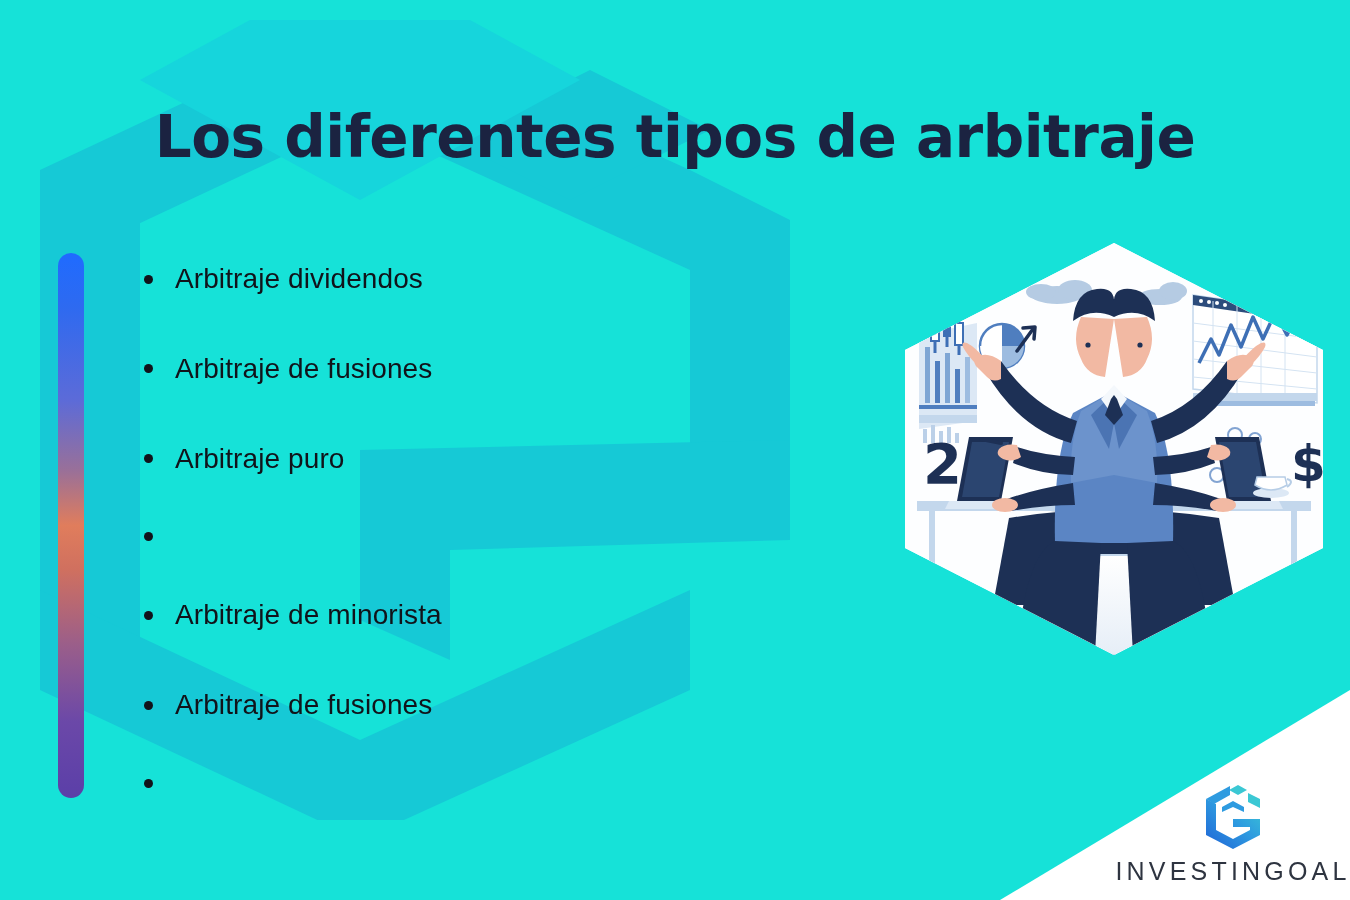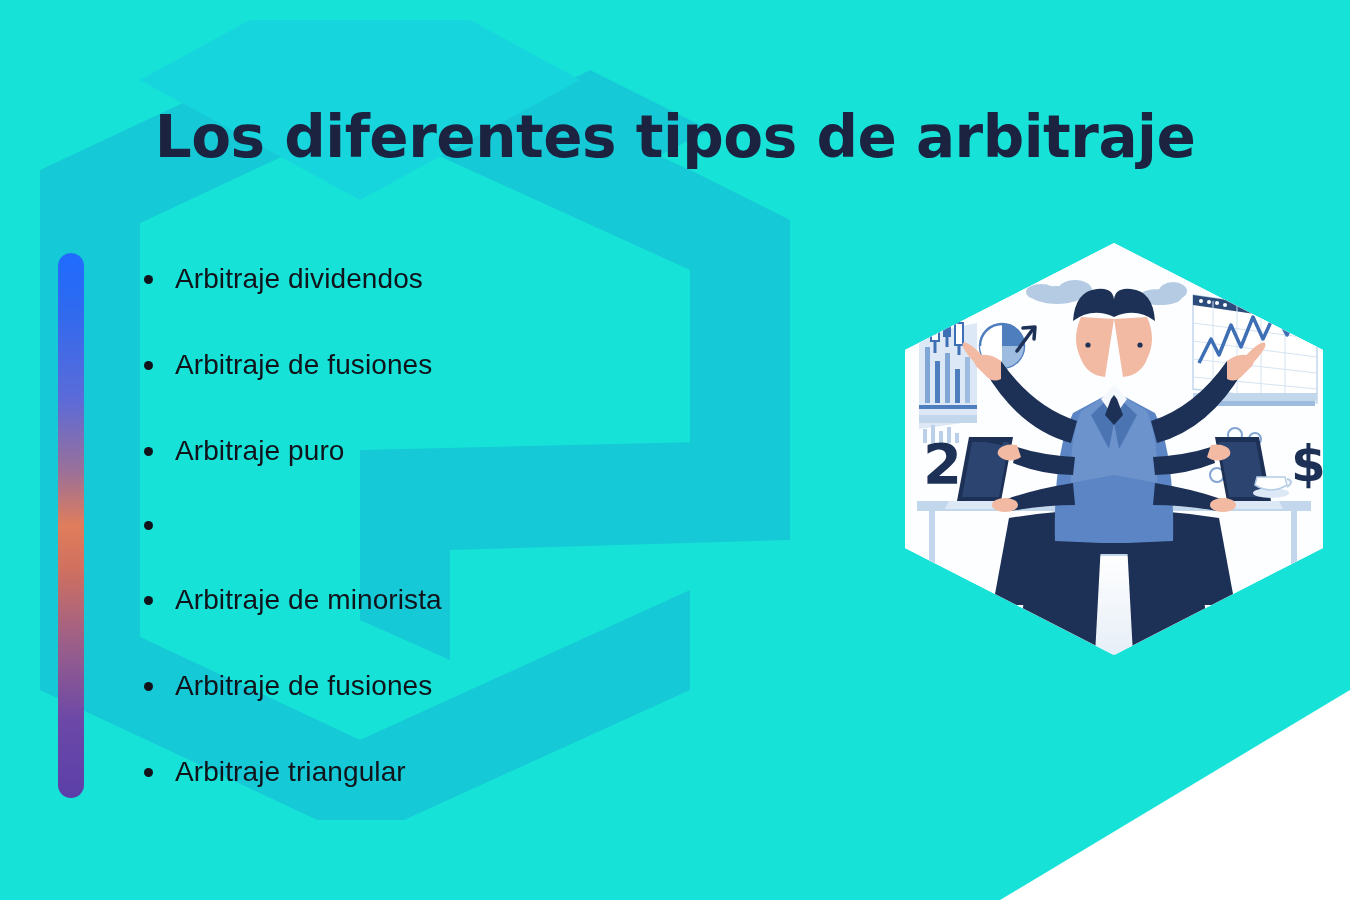--- a/index.html
+++ b/index.html
@@ -219,21 +219,20 @@
       <li class="bullet-item">
         <span class="bullet-dot"></span>
         <span>Arbitraje de minorista</span>
       </li>
       <li class="bullet-item">
         <span class="bullet-dot"></span>
         <span>Arbitraje de fusiones</span>
       </li>
       <li class="bullet-item">
         <span class="bullet-dot"></span>
-        <span>Arbitraje triangular</span>
       </li>
     </ul>
   </div>
 
   <div class="illustration">
     <div class="hex-clip">
       <svg viewBox="0 0 418 412" width="418" height="412" xmlns="http://www.w3.org/2000/svg" aria-hidden="true">
         <defs>
           <linearGradient id="floorGrad" x1="0" y1="0" x2="0" y2="1">
             <stop offset="0%" stop-color="#FFFFFF"></stop>
@@ -406,14 +405,36 @@
         <g fill="#DCE8F5">
           <path d="M 22 350 l 28 -6 l 6 16 l -30 6 Z"></path>
           <path d="M 368 352 q 14 -10 24 2 q -10 12 -24 -2 Z"></path>
         </g>
       </svg>
     </div>
   </div>
 
   <div class="corner-wedge"></div>
 
+  <div class="logo-lockup">
+    <svg class="logo-mark" viewBox="0 0 62 68" xmlns="http://www.w3.org/2000/svg" aria-hidden="true">
+      <defs>
+        <linearGradient id="igGrad" x1="0" y1="1" x2="1" y2="0">
+          <stop offset="0%" stop-color="#1F63D6"></stop>
+          <stop offset="55%" stop-color="#2E9BE0"></stop>
+          <stop offset="100%" stop-color="#3BC8D4"></stop>
+        </linearGradient>
+      </defs>
+
+      <path d="M 36 2 L 45 7 L 36 12 L 27 7 Z" fill="#3BC8D4"></path>
+
+      <path d="M 4 16 L 28 3 L 28 12 L 12 21 Z" fill="#2E9BE0"></path>
+
+      <path d="M 58 16 L 46 10 L 46 19 L 58 25 Z" fill="#3BC8D4"></path>
+
+      <path d="M 4 16 L 4 52 L 31 66 L 58 52 L 58 36 L 31 36 L 31 44 L 48 44 L 48 47 L 31 56 L 14 47 L 14 21 Z" fill="url(#igGrad)"></path>
+
+      <path d="M 20 24 L 31 18 L 42 24 L 42 29 L 31 24 L 20 29 Z" fill="#2E9BE0"></path>
+    </svg>
+    <div class="logo-wordmark">INVESTINGOAL</div>
+  </div>
 
 </div>
 
 </body></html>

